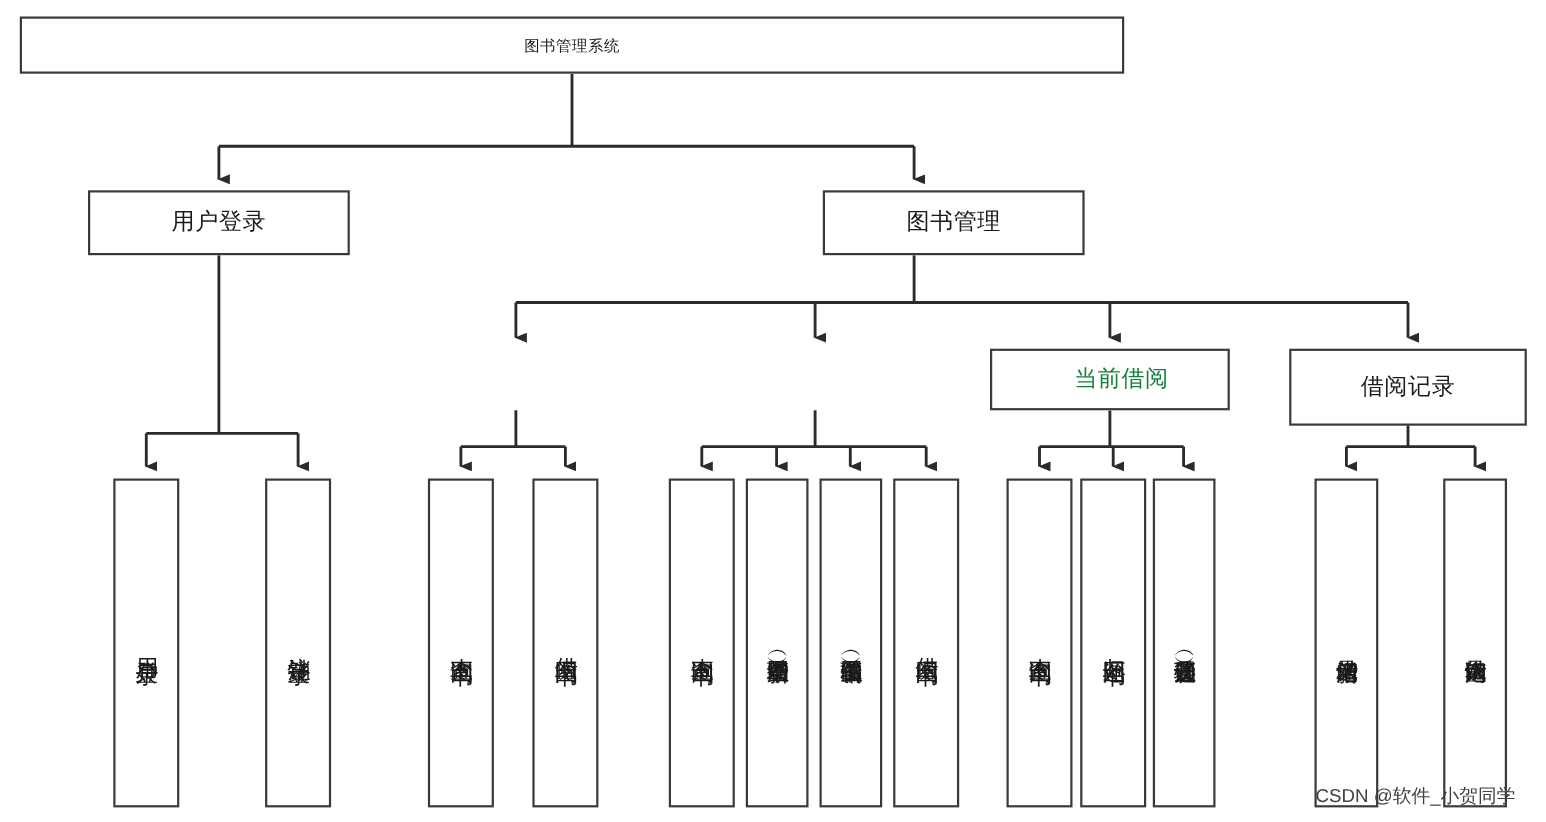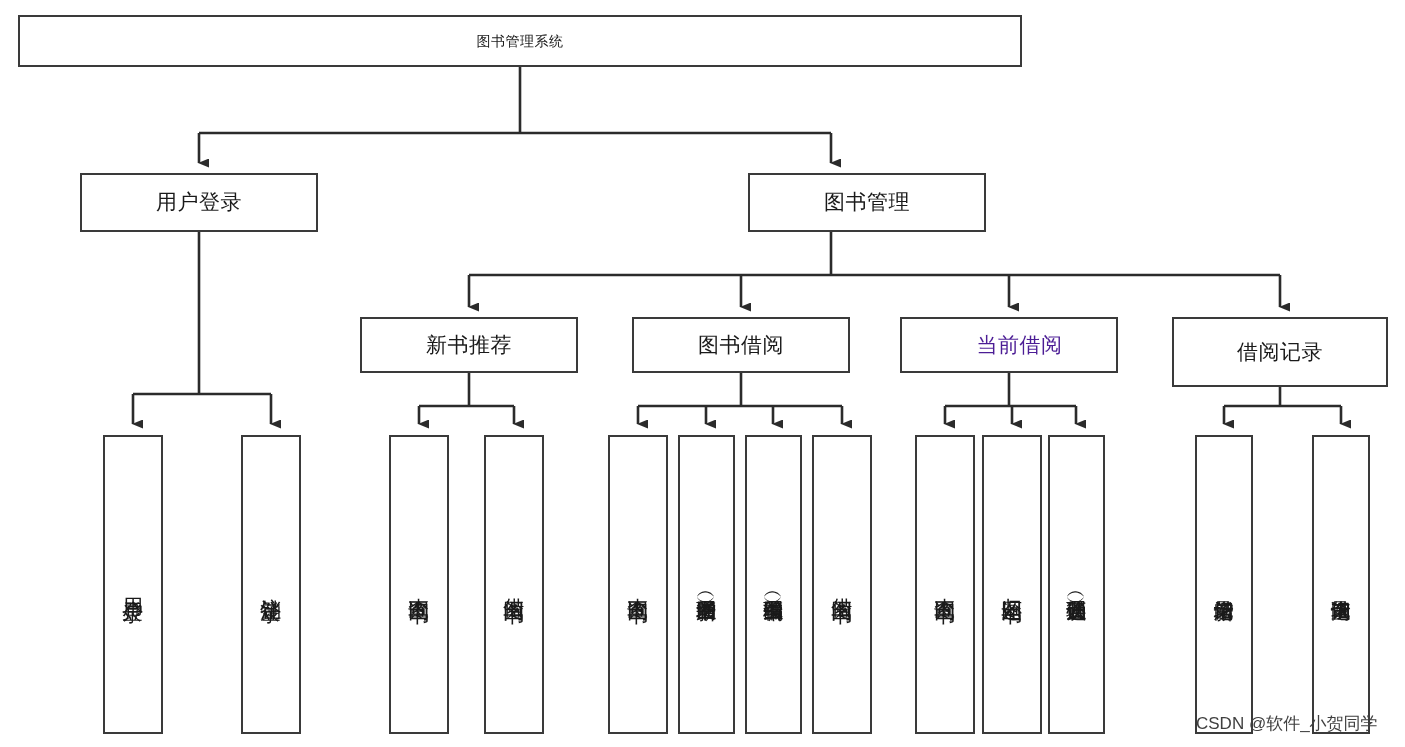--- a/index.html
+++ b/index.html
@@ -144,28 +144,22 @@
     <span class="node-label" style="color: rgb(26, 26, 26);">图书管理系统</span>
   </div>
 
   <div class="node-box node-horizontal" style="left: 80px; top: 173px; width: 238px; height: 59px; border-color: rgb(58, 58, 58); background: rgb(255, 255, 255);">
     <span class="node-label" style="color: rgb(26, 26, 26);">用户登录</span>
   </div>
   <div class="node-box node-horizontal" style="left: 712px; top: 173px; width: 238px; height: 59px; border-color: rgb(58, 58, 58); background: rgb(255, 255, 255); margin-left: 36px;">
     <span class="node-label" style="color: rgb(26, 26, 26);">图书管理</span>
   </div>
 
-  <div class="node-box node-horizontal" style="left: 360px; top: 317px; width: 218px; height: 56px; border-color: rgb(58, 58, 58); background: rgb(255, 255, 255);">
-    <span class="node-label" style="color: rgb(26, 26, 26);">新书推荐</span>
-  </div>
-  <div class="node-box node-horizontal" style="left: 632px; top: 317px; width: 218px; height: 56px; border-color: rgb(58, 58, 58); background: rgb(255, 255, 255);">
-    <span class="node-label" style="color: rgb(26, 26, 26);">图书借阅</span>
-  </div>
   <div class="node-box node-horizontal" style="left: 900px; top: 317px; width: 218px; height: 56px; border-color: rgb(58, 58, 58); background: rgb(255, 255, 255);">
-    <span class="node-label" style="color: #4c1d95; margin-left: 21px;">当前借阅</span>
+    <span class="node-label" style="color: #15803d; margin-left: 21px;">当前借阅</span>
   </div>
   <div class="node-box node-horizontal" style="left: 1172px; top: 317px; width: 216px; height: 70px; border-color: rgb(58, 58, 58); background: rgb(255, 255, 255);">
     <span class="node-label" style="color: rgb(26, 26, 26);">借阅记录</span>
   </div>
 
   <div class="node-box node-vertical" style="left: 103px; top: 435px; width: 60px; height: 299px; border-color: rgb(58, 58, 58); background: rgb(255, 255, 255);">
     <span class="node-label" style="color: rgb(26, 26, 26);">用户登录</span>
   </div>
   <div class="node-box node-vertical" style="left: 241px; top: 435px; width: 60px; height: 299px; border-color: rgb(58, 58, 58); background: rgb(255, 255, 255);">
     <span class="node-label" style="color: rgb(26, 26, 26);">注销登录</span>

